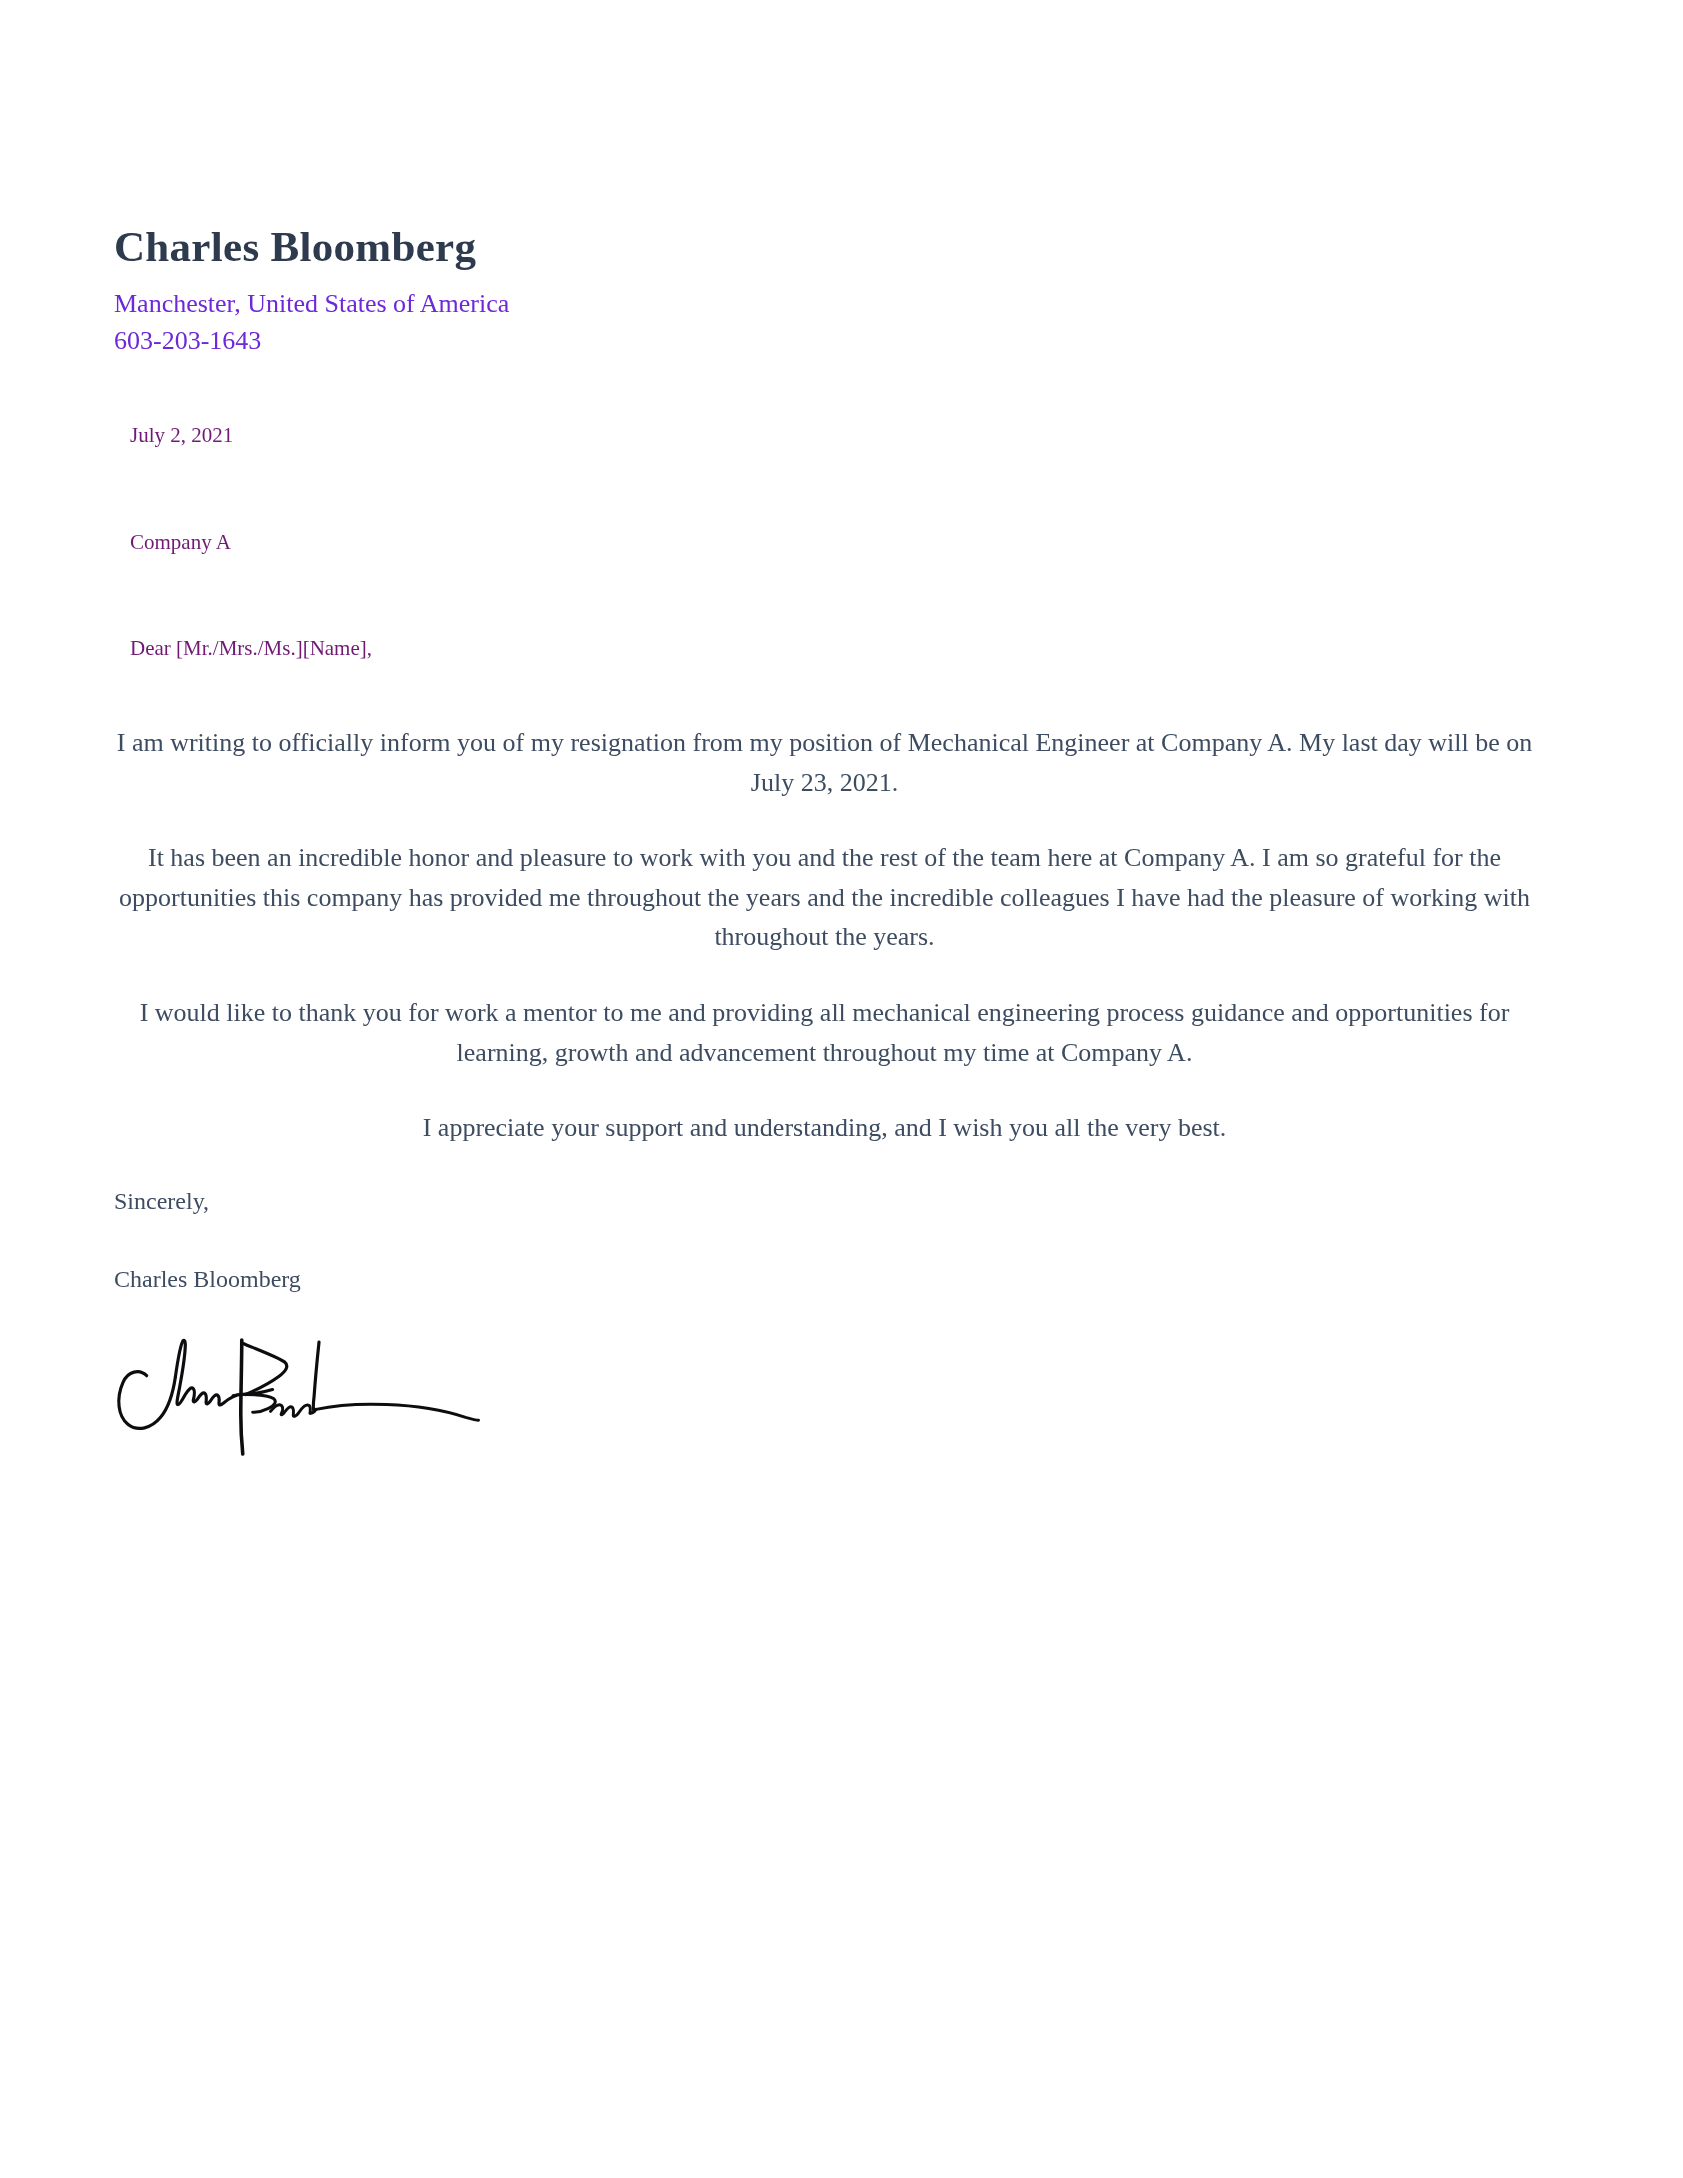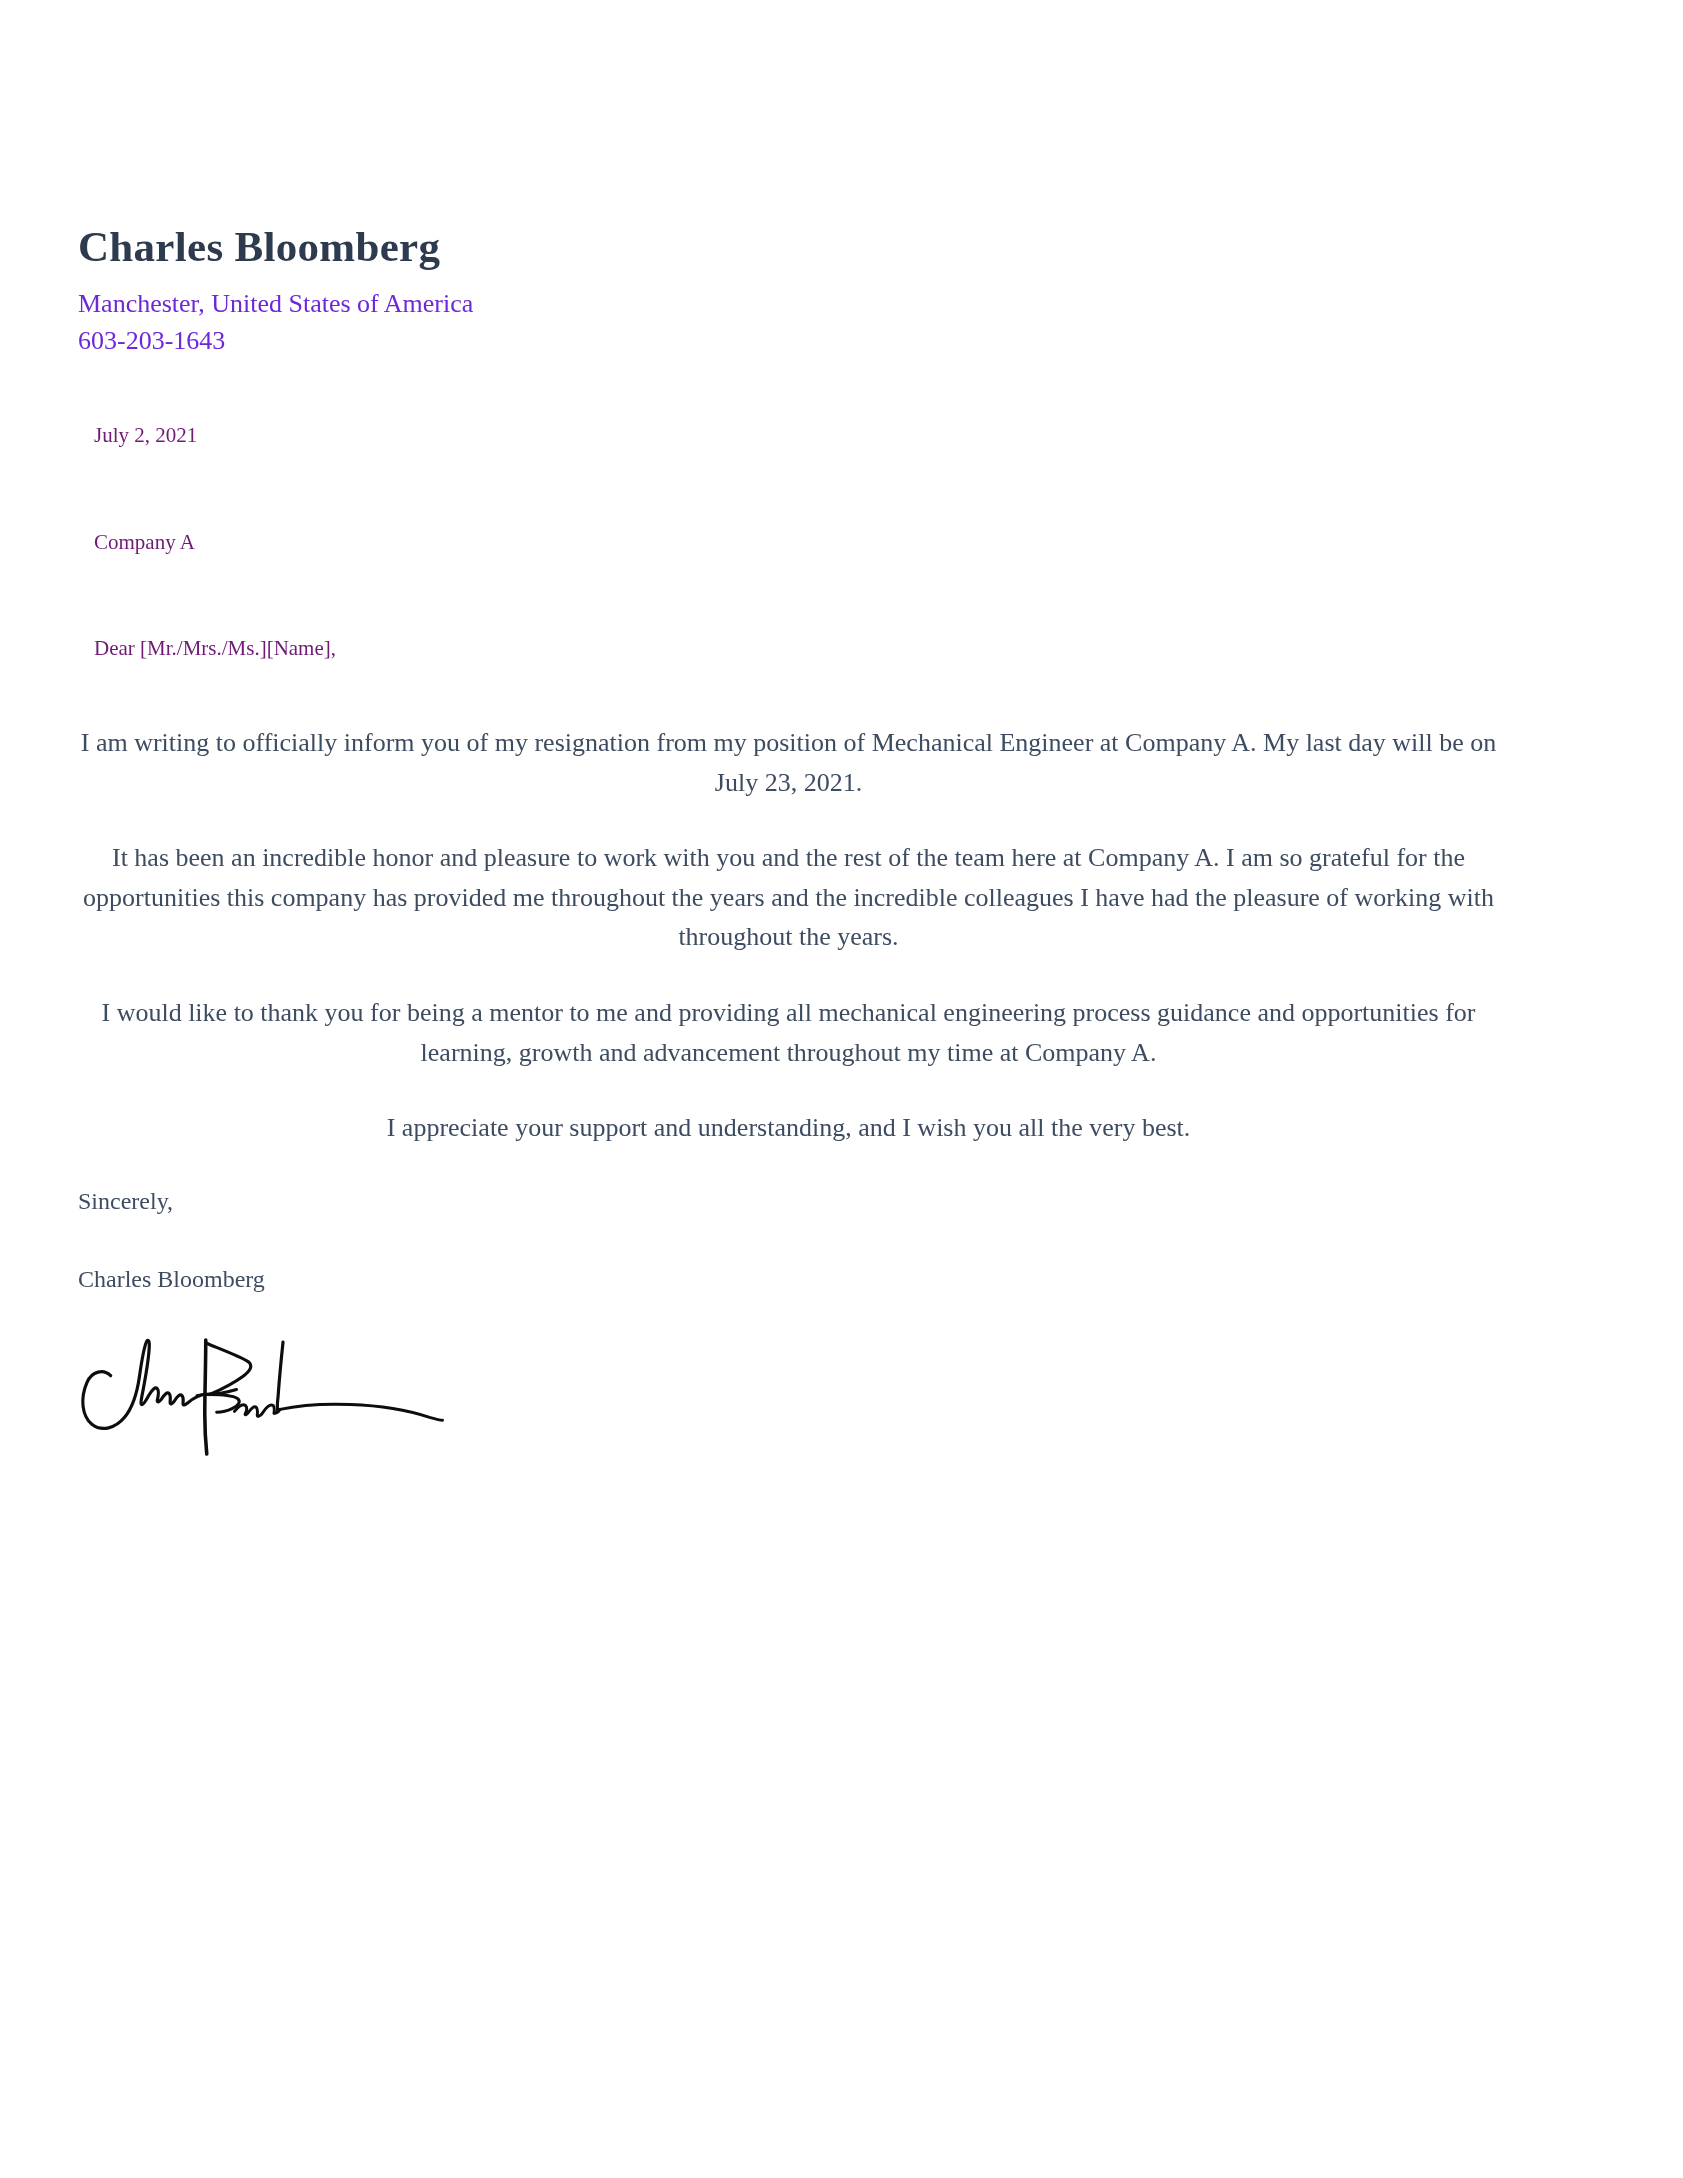--- a/index.html
+++ b/index.html
@@ -6,21 +6,21 @@
     margin: 0;
     padding: 0;
     background: #ffffff;
   }
   .page {
     position: relative;
     width: 1683px;
     height: 2178px;
     background: #ffffff;
     box-sizing: border-box;
-    padding: 223px 149px 0 78px;
+    padding: 223px 149px 0 114px;
     font-family: "Liberation Serif", "DejaVu Serif", serif;
     overflow: hidden;
   }
   .letter {
     width: 1421px;
   }
   .sender-name {
     font-size: 43px;
     font-weight: bold;
     color: #2e3b4e;
@@ -94,21 +94,21 @@
     <p class="meta-line">Dear [Mr./Mrs./Ms.][Name],</p>
 
     <div class="block-gap"></div>
 
     <p class="body-par">  I am writing to officially inform you of my resignation from my position of Mechanical Engineer at Company A. My last day will be on July 23, 2021.</p>
     <div class="par-gap"></div>
 
     <p class="body-par">It has been an incredible honor and pleasure to work with you and the rest of the team here at Company A. I am so grateful for the opportunities this company has provided me throughout the years and the incredible colleagues I have had the pleasure of working with throughout the years.</p>
     <div class="par-gap"></div>
 
-    <p class="body-par">I would like to thank you for being a mentor to me and providing all mechanical engineering process guidance and opportunities for learning, growth and advancement throughout my time at Company A.</p>
+    <p class="body-par">I would like to thank you for work a mentor to me and providing all mechanical engineering process guidance and opportunities for learning, growth and advancement throughout my time at Company A.</p>
     <div class="par-gap"></div>
 
     <p class="body-par">I appreciate your support and understanding, and I wish you all the very best.</p>
     <div class="par-gap"></div>
 
     <p class="closing-line">Sincerely,</p>
 
     <div class="block-gap"></div>
 
     <p class="closing-line">Charles Bloomberg</p>

